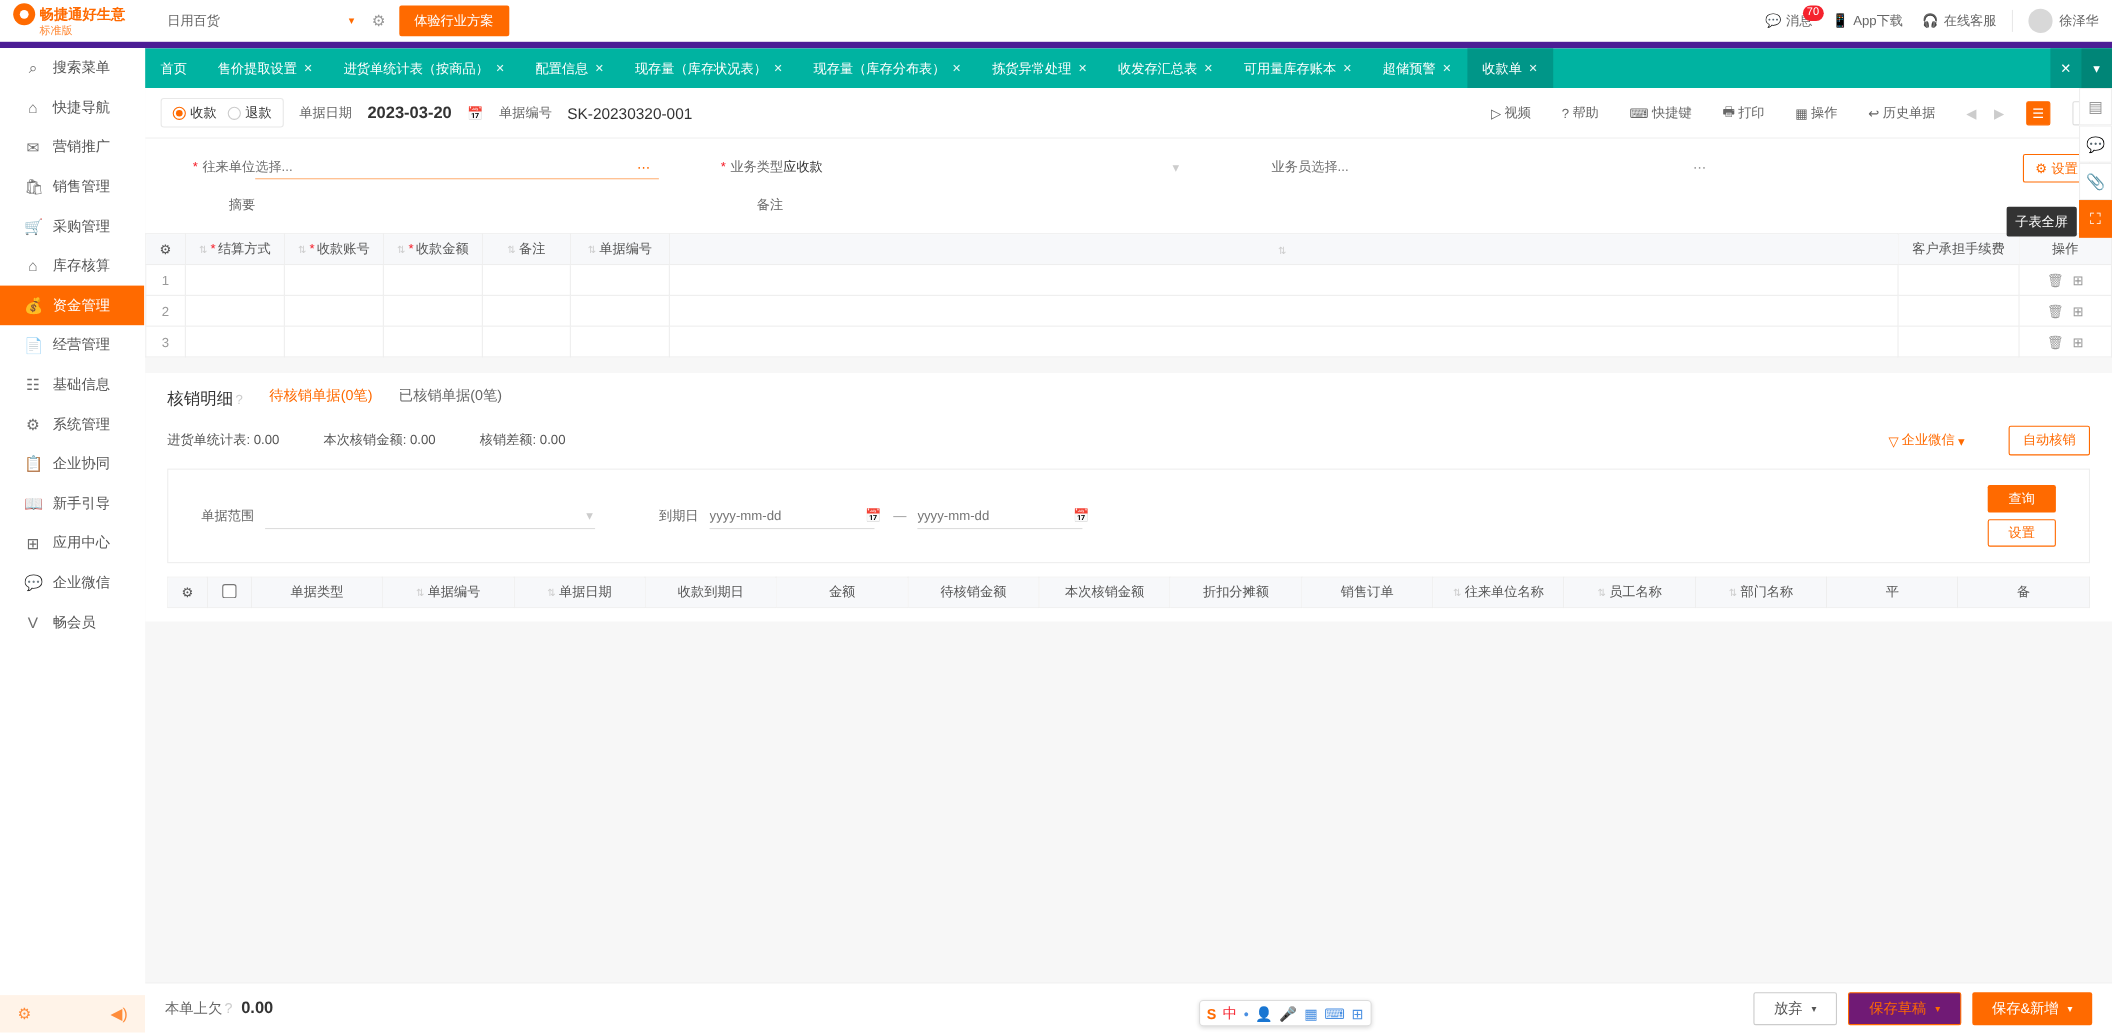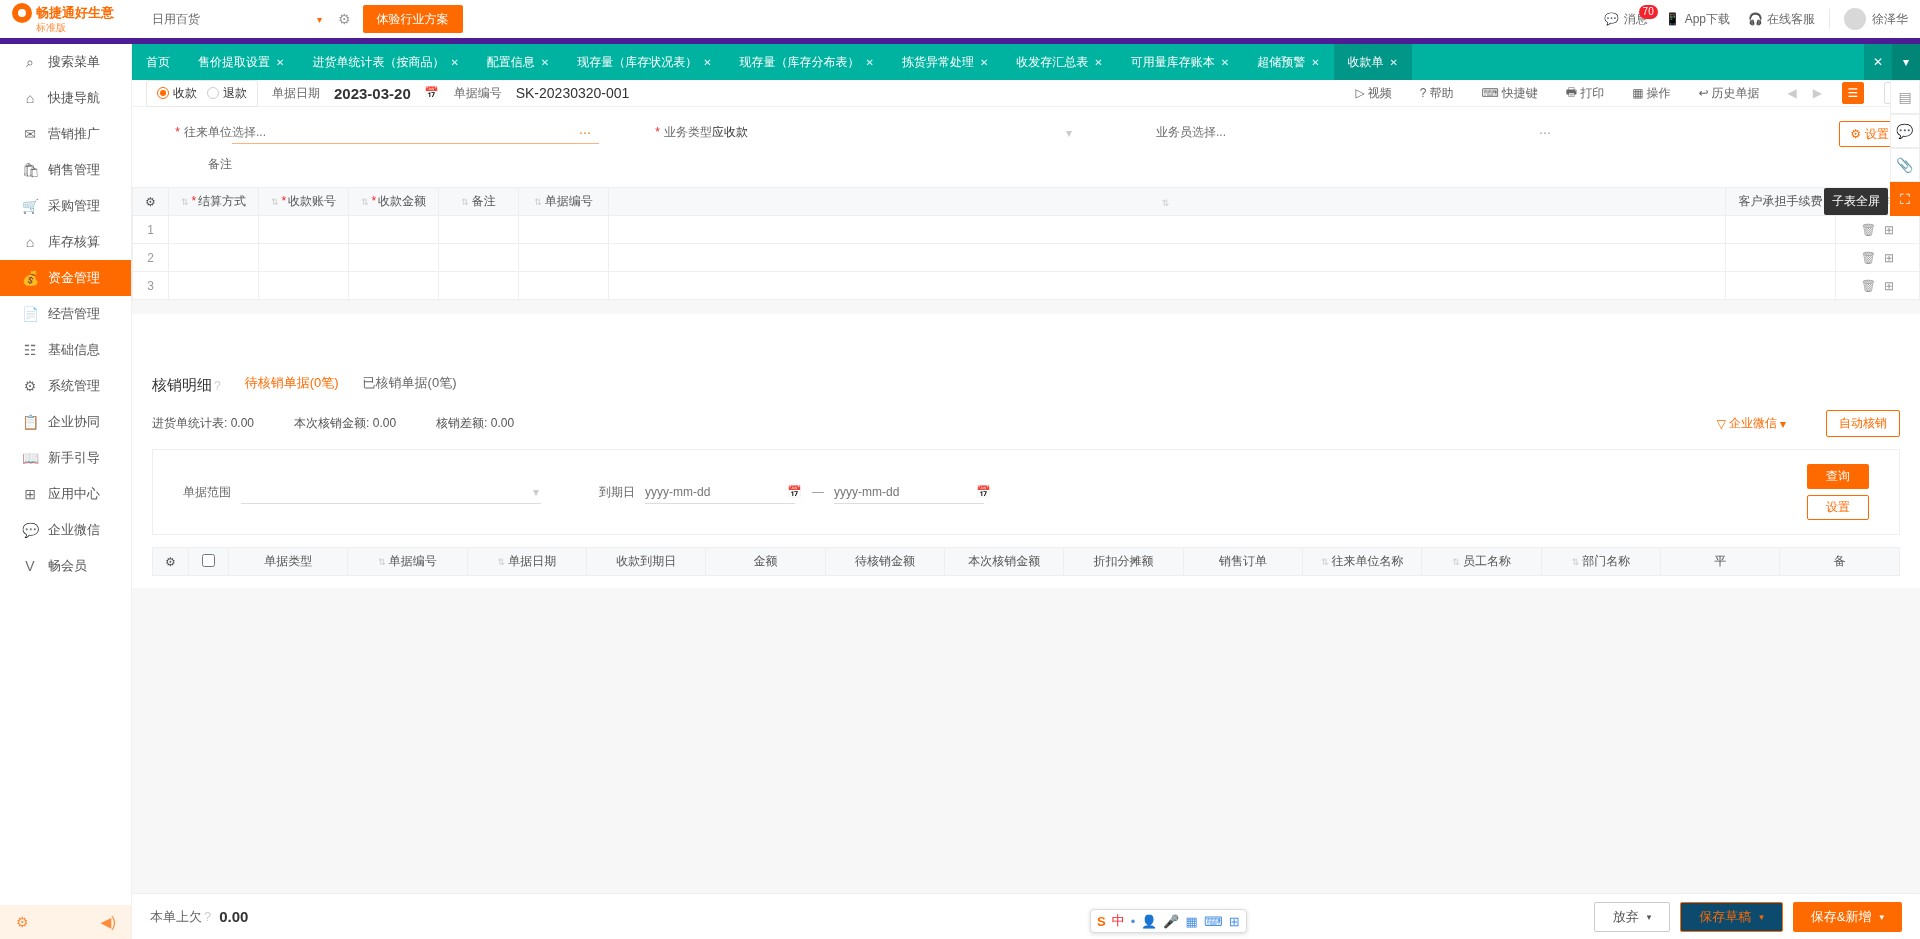--- a/index.html
+++ b/index.html
@@ -36,21 +36,21 @@
 .side-item.active { background:#ff6a00; color:#fff;}
 .side-icon { width:16px; display:inline-block; text-align:center; opacity:.85; font-size:14px;}
 .side-bottom { position:absolute; bottom:0; left:0; width:132px; height:34px; background:#fff3e8; display:flex; align-items:center; justify-content:space-between; padding:0 16px;}
 .side-bottom span{color:#ff8c3a;cursor:pointer;font-size:14px;}
 
 
 .main { position:absolute; top:80px; left:132px; right:0; bottom:0; background:#f7f7f7; overflow:auto;}
 .panel { background:#fff; margin:0; }
 
 
-.form-header { height:27px; display:flex; align-items:center; padding:0 14px; border-bottom:1px solid #f0f0f0; gap:14px; background:#fff;}
+.form-header { height:46px; display:flex; align-items:center; padding:0 14px; border-bottom:1px solid #f0f0f0; gap:14px; background:#fff;}
 .radio-grp { display:flex; align-items:center; gap:10px; border:1px solid #e8e8e8; border-radius:3px; padding:4px 10px;}
 .radio-opt { display:flex; align-items:center; gap:4px; cursor:pointer; font-size:12px;}
 .radio-dot{width:12px;height:12px;border:1px solid #ccc;border-radius:50%;display:inline-block;position:relative;}
 .radio-dot.checked{border-color:#ff6a00;}
 .radio-dot.checked::after{content:"";position:absolute;width:6px;height:6px;background:#ff6a00;border-radius:50%;top:2px;left:2px;}
 .hdr-lbl{color:#666;font-size:12px;}
 .hdr-val{font-size:14px;}
 .hdr-date{font-size:15px;color:#333;font-weight:bold;}
 .cal-icon{color:#ff6a00;cursor:pointer;}
 .hdr-spacer{flex:1;}
@@ -85,21 +85,21 @@
 
 
 .totals { padding:12px 20px; text-align:right; font-size:13px; background:#fff;}
 .totals span{margin:0 6px;color:#555;}
 .totals .v{color:#333;font-weight:500;}
 .totals .v.orange{color:#ff6a00;}
 .discount-input{width:90px;border:none;border-bottom:1px solid #ddd;margin:0 6px;outline:none;}
 
 
 .sect2 { margin-top:14px; background:#fff; padding:12px 20px;}
-.sect2-hd{display:flex;align-items:center;gap:24px;margin-top:48px;}
+.sect2-hd{display:flex;align-items:center;gap:24px;}
 .sect2-title{font-size:15px;font-weight:500;}
 .sect2-title .q{color:#ccc;font-size:12px;margin-left:2px;cursor:pointer;}
 .subtab{color:#666;cursor:pointer;font-size:13px;padding-bottom:4px;}
 .subtab.active{color:#ff6a00;}
 .amounts-row{display:flex;gap:40px;margin-top:14px;font-size:12px;color:#555;align-items:center;}
 .amounts-row .spacer{flex:1;}
 .more-filter{color:#ff6a00;cursor:pointer;display:flex;align-items:center;gap:3px;font-size:12px;}
 .btn-ghost-o{border:1px solid #ff6a00;color:#ff6a00;background:#fff;padding:4px 12px;border-radius:2px;cursor:pointer;font-size:12px;}
 
 
@@ -118,21 +118,21 @@
 .tbl2{min-width:1400px;}
 
 
 .footer{position:fixed;bottom:0;left:132px;right:0;height:46px;background:#fff;border-top:1px solid #eee;display:flex;align-items:center;padding:0 18px;z-index:5;}
 .footer-lbl{color:#666;font-size:13px;}
 .footer-lbl .q{color:#ccc;margin-left:2px;}
 .footer .amt{margin-left:8px;font-size:15px;font-weight:600;}
 .footer-spacer{flex:1;}
 .f-btn{height:30px;padding:0 18px;border-radius:2px;cursor:pointer;font-size:13px;margin-left:10px;display:flex;align-items:center;gap:4px;}
 .f-btn.ghost{border:1px solid #ccc;background:#fff;color:#555;}
-.f-btn.ghost-o{border:1px solid #ff6a00;background:#0c4a6e;color:#ff6a00;}
+.f-btn.ghost-o{border:1px solid #ff6a00;background:#701a75;color:#ff6a00;}
 .f-btn.primary{border:none;background:#ff6a00;color:#fff;}
 .caret-s{font-size:9px;margin-left:4px;}
 
 
 .right-rail{position:fixed;right:0;top:80px;width:30px;display:flex;flex-direction:column;gap:0;z-index:6;}
 .rail-ic{width:30px;height:34px;background:#fff;border:1px solid #eee;display:flex;align-items:center;justify-content:center;color:#999;cursor:pointer;font-size:14px;}
 .rail-ic.orange{background:#ff6a00;color:#fff;border-color:#ff6a00;}
 .rail-tip{position:fixed;right:32px;top:188px;background:#333;color:#fff;padding:5px 8px;border-radius:2px;font-size:12px;white-space:nowrap;}
 
 
@@ -358,20 +358,24 @@
             <input class="field-input noborder" style="color: rgb(51, 51, 51);" value="应收款">
             <span class="field-caret">▾</span>
           </div>
           <div class="field">
             <span class="field-lbl">业务员</span>
             <input class="field-input noborder" placeholder="选择..." style="">
             <span class="field-dots gray">⋯</span>
           </div>
         </div>
         <div class="field-row2">
+          <div class="field">
+            <span class="field-lbl">摘要</span>
+            <input class="field-input noborder" style="">
+          </div>
           <div class="field">
             <span class="field-lbl">备注</span>
           </div>
           <div class="field"></div>
         </div>
       </div>
       <div style="padding:14px 20px">
         <button class="settings-ghost">⚙ <span>设置</span></button>
       </div>
     </div>

